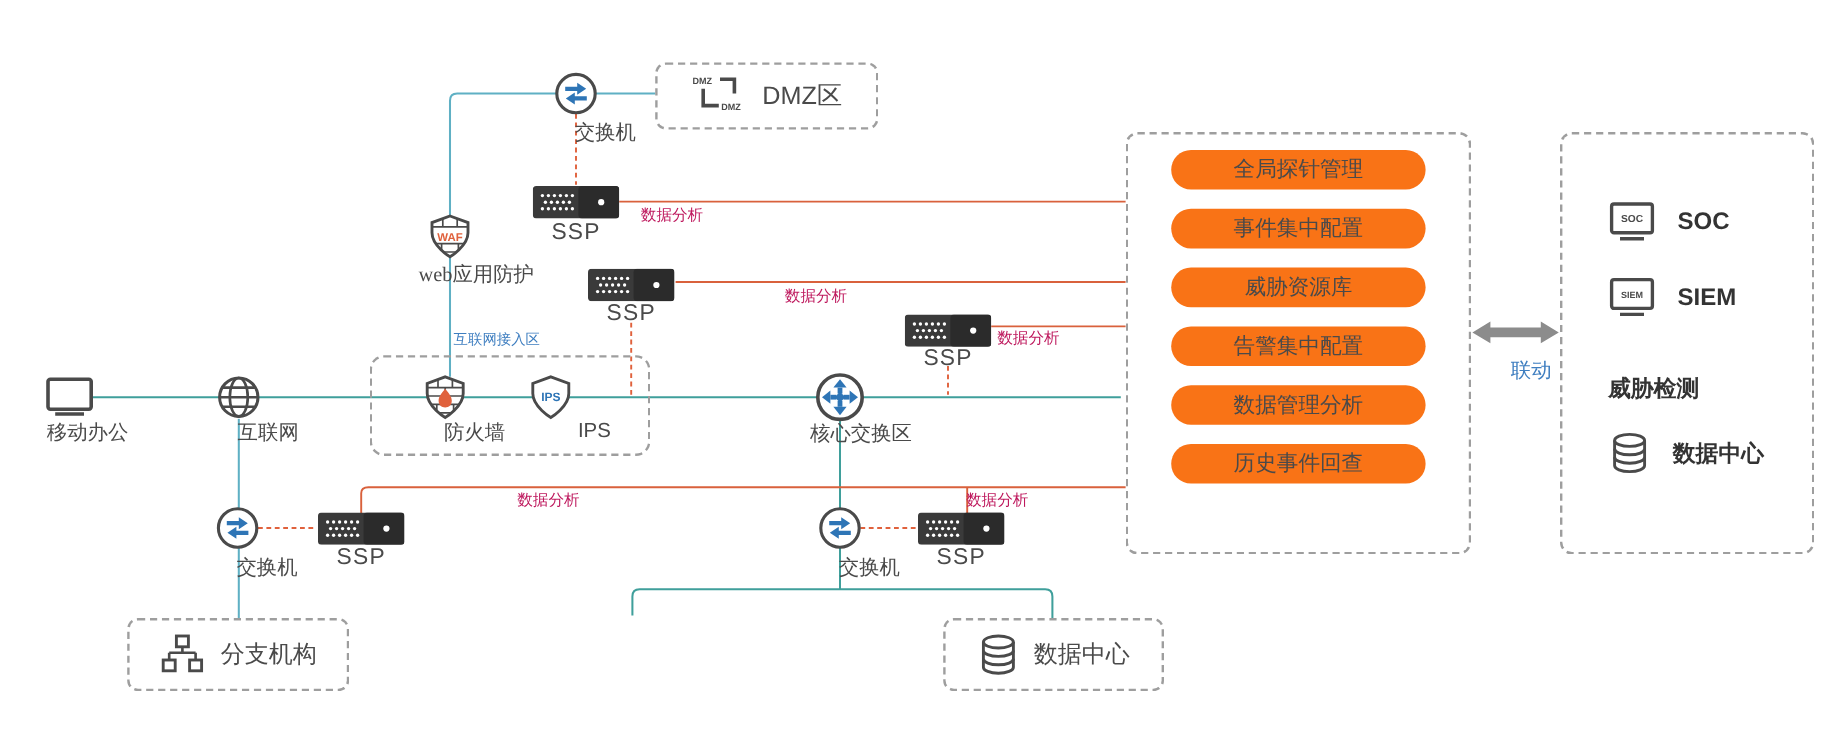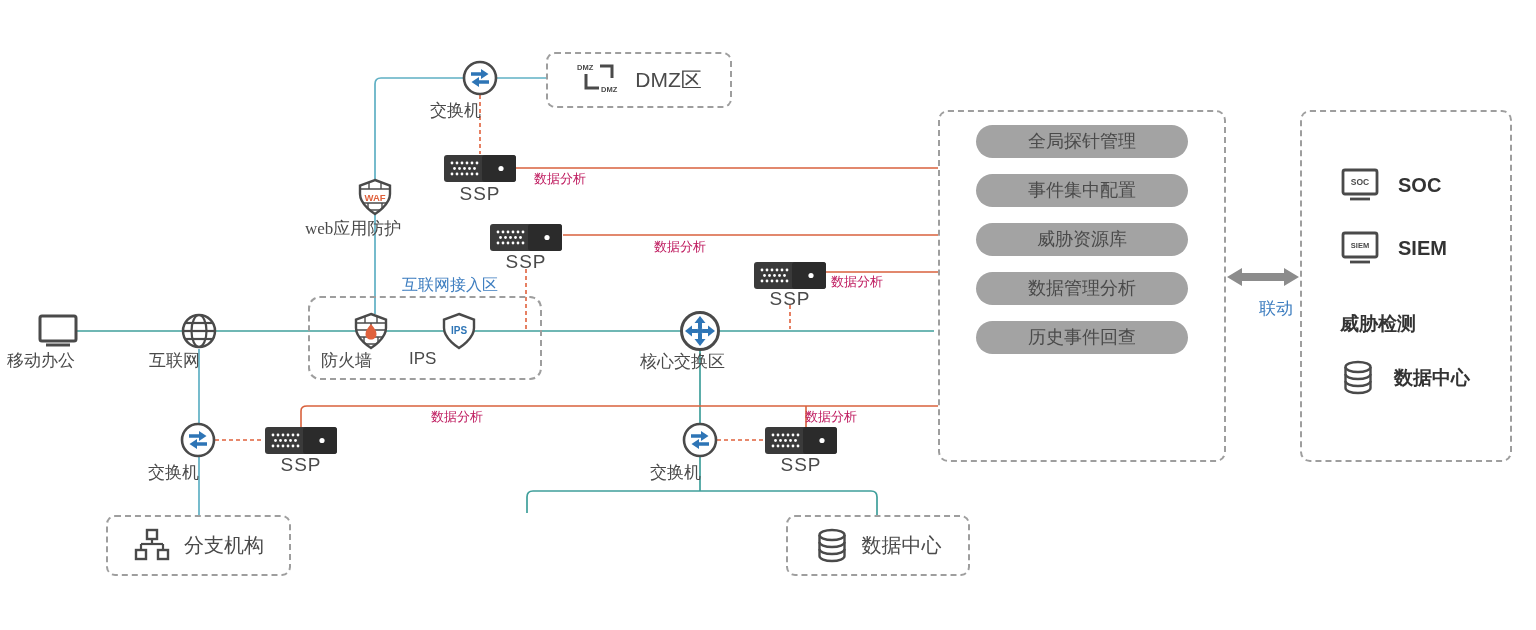--- a/index.html
+++ b/index.html
@@ -1,30 +1,30 @@
 <!DOCTYPE html>
 <html><head>
 <meta charset="utf-8">
 <style>
   html,body{margin:0;padding:0;background:#fff;}
   body{font-family:"Liberation Sans","DejaVu Sans",sans-serif;}
   #canvas{position:relative;width:1536px;height:630px;background:#fff;overflow:hidden;}
   .abs{position:absolute;}
   svg{display:block;}
-  .lbl{position:absolute;text-align:left;font-size:17px;color:#4a4a4a;white-space:nowrap;}
+  .lbl{position:absolute;text-align:right;font-size:17px;color:#4a4a4a;white-space:nowrap;}
   .ssp-lbl{position:absolute;width:72px;text-align:center;font-size:19px;color:#4a4a4a;letter-spacing:1px;}
   .da-lbl{position:absolute;font-size:13px;color:#be185d;white-space:nowrap;font-family:Liberation Mono, monospace;}
   .dash-box{position:absolute;border:2px dashed #9e9e9e;border-radius:9px;box-sizing:border-box;
             display:flex;align-items:center;justify-content:center;gap:13px;}
   .box-text{font-size:20px;color:#4a4a4a;white-space:nowrap;}
-  .zone-lbl{position:absolute;font-size:16px;color:#3e7ec0;white-space:nowrap;text-align:right;}
+  .zone-lbl{position:absolute;font-size:12px;color:#3e7ec0;white-space:nowrap;text-align:left;}
   .panel{position:absolute;border:2px dashed #9e9e9e;border-radius:10px;box-sizing:border-box;}
   .panel-title{margin-top:20px;text-align:center;font-size:16.5px;font-weight:bold;color:#333;}
   .pill{width:212px;height:33px;line-height:33px;margin:16px auto 0;border-radius:17px;
-        background:#a3a3a3;text-align:center;font-size:18px;color:#4a4a4a;}
+        background:#f97316;text-align:center;font-size:18px;color:#4a4a4a;}
   .pill:first-of-type{margin-top:13px;}
   .ext-row{position:absolute;left:38px;display:flex;align-items:center;gap:18px;height:40px;}
   .ext-label{font-weight:bold;font-size:19px;color:#333;white-space:nowrap;}
   .ssp-dev{position:absolute;width:72px;height:27px;}
   .link-lbl{position:absolute;font-size:17px;color:#3e7ec0;text-align:right;}
 </style>
 </head>
 <body>
 
 <div id="canvas">
@@ -367,20 +367,21 @@
       <path d="M4.5 15 C4.5 17.8 10 20 17 20 C24 20 29.5 17.8 29.5 15" fill="none" stroke="#4a4a4a" stroke-width="2.4"></path>
       <path d="M4.5 22 C4.5 24.8 10 27 17 27 C24 27 29.5 24.8 29.5 22" fill="none" stroke="#4a4a4a" stroke-width="2.4"></path>
     </svg>
     <span class="box-text">数据中心</span>
   </div>
 
   <div class="panel" style="left:938px;top:110px;width:288px;height:352px;">
     <div class="pill">全局探针管理</div>
     <div class="pill">事件集中配置</div>
     <div class="pill">威胁资源库</div>
+    <div class="pill">告警集中配置</div>
     <div class="pill">数据管理分析</div>
     <div class="pill">历史事件回查</div>
   </div>
 
   <div class="abs" style="left:1226px;top:265px;">
     <svg width="74" height="24" viewBox="0 0 74 24">
       <polygon points="1,12 16,3 16,8 58,8 58,3 73,12 58,21 58,16 16,16 16,21" fill="#8c8c8c"></polygon>
     </svg>
   </div>
   <div class="link-lbl" style="left:1233px;top:297px;width:60px;">联动</div>

